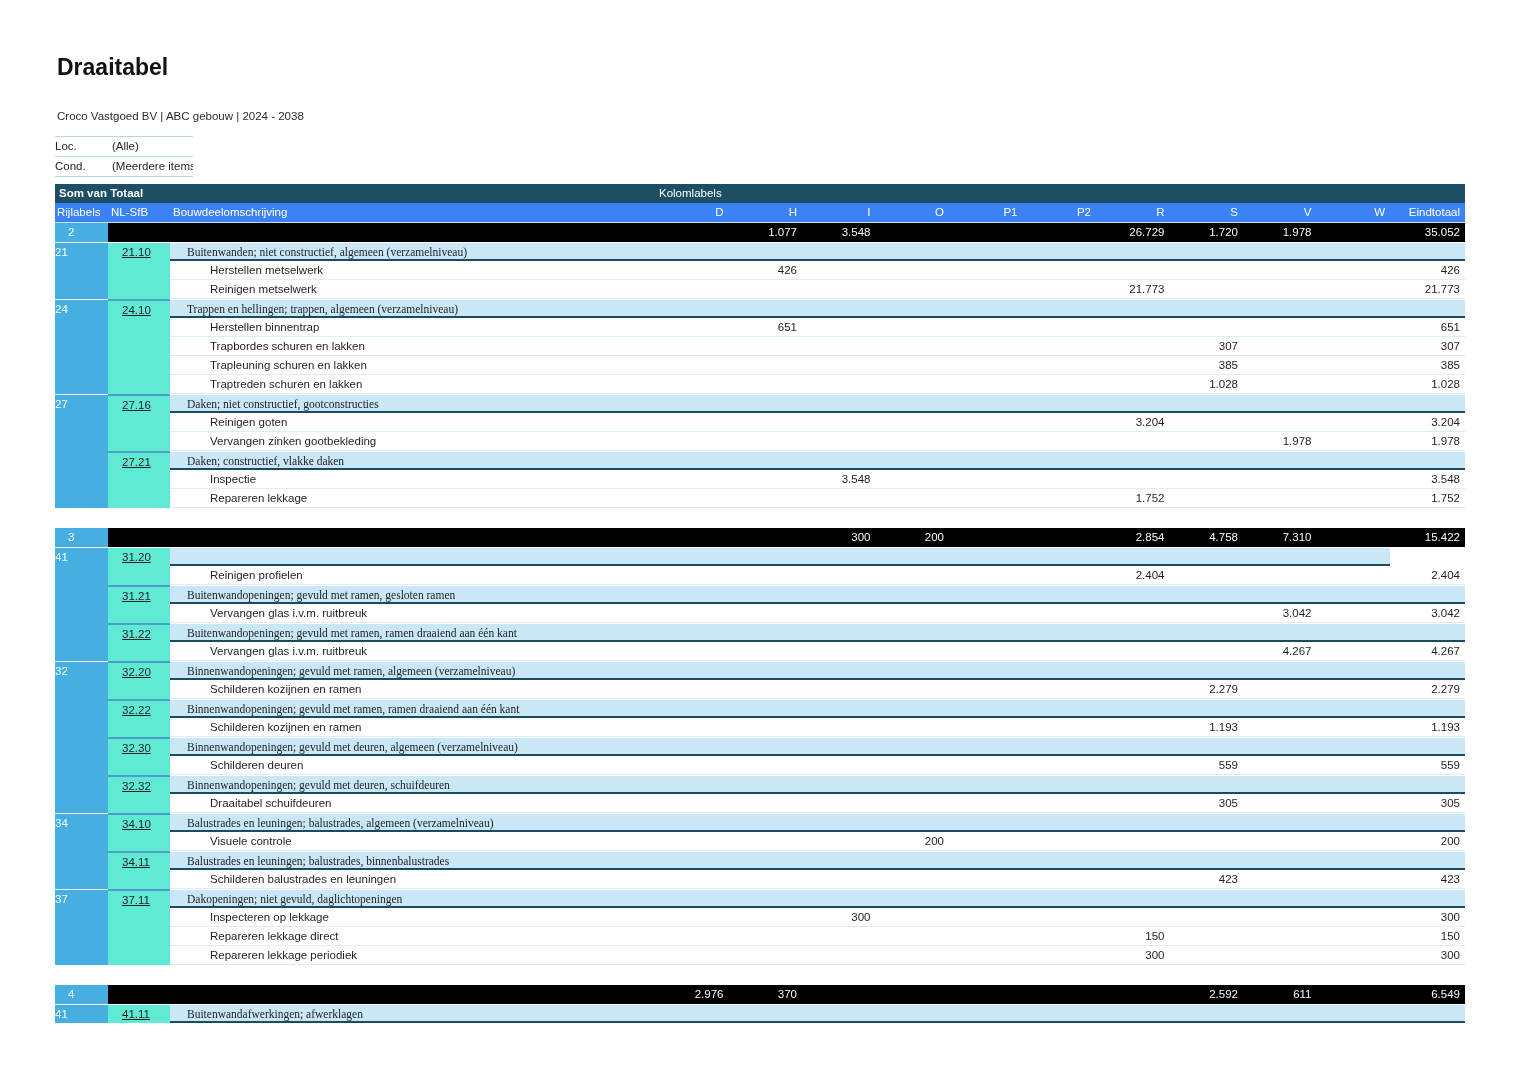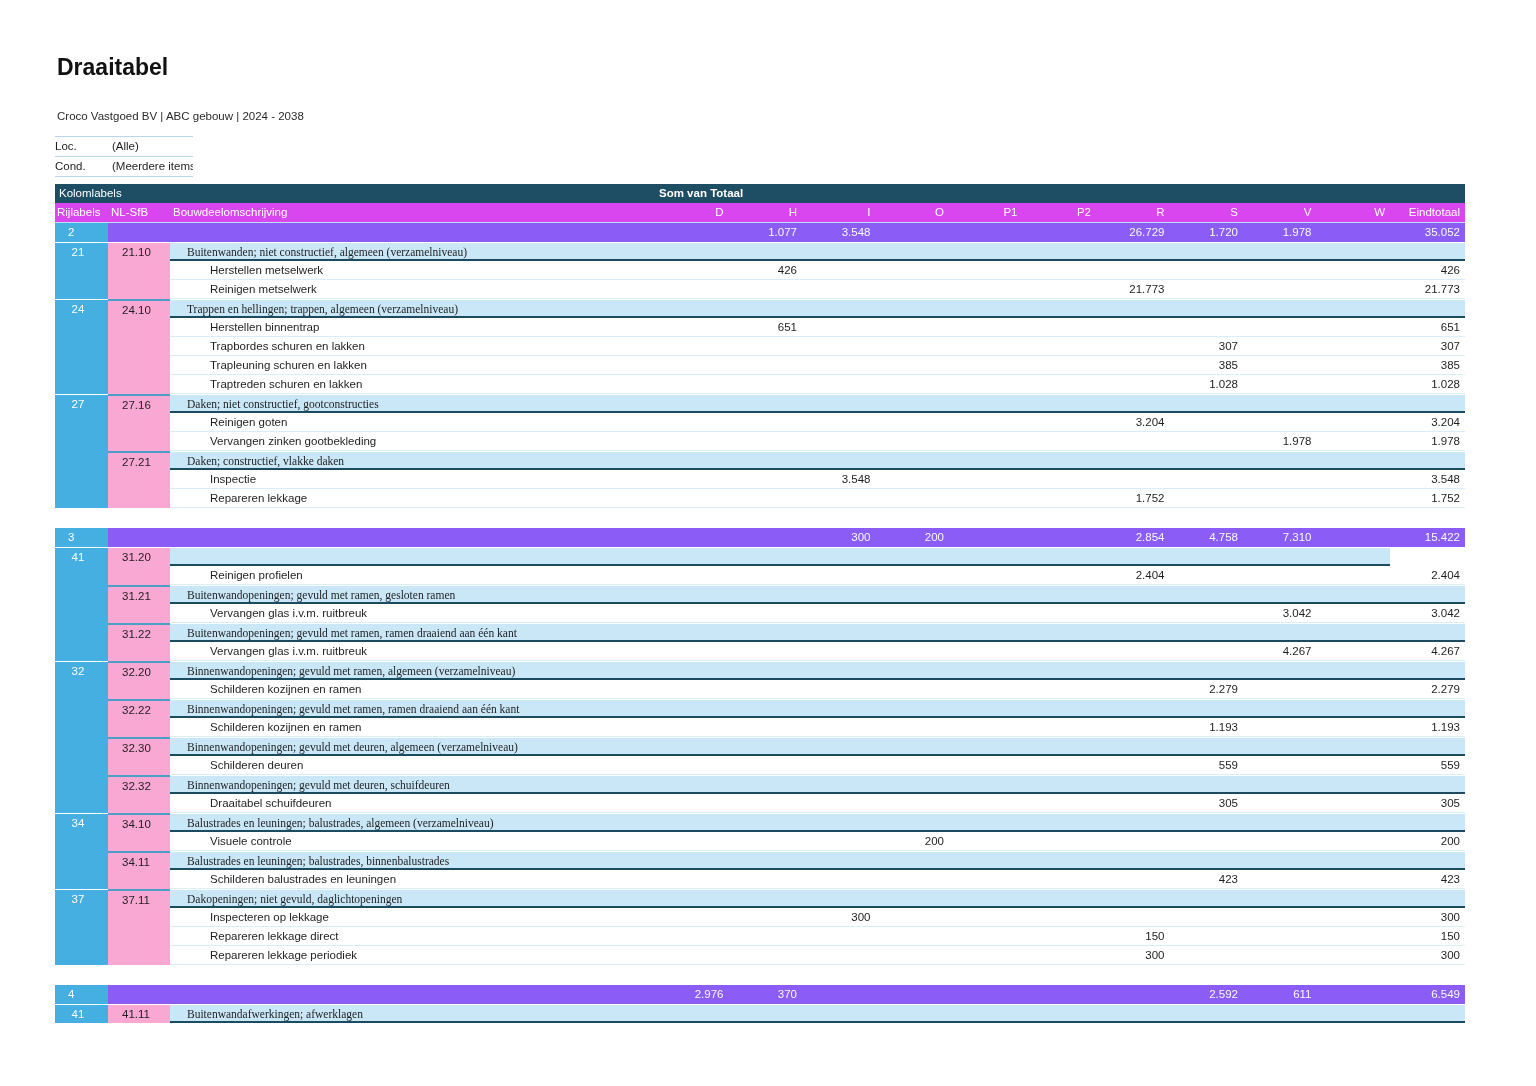--- a/index.html
+++ b/index.html
@@ -8,37 +8,37 @@
   .title{position:absolute;top:54px;left:57px;font-size:23px;font-weight:bold;color:#111;}
   .subtitle{position:absolute;top:91px;left:57px;font-size:11.5px;color:#2b2b2b;margin-top:19px;}
   .filters{position:absolute;top:136px;left:55px;width:138px;border-top:1px solid #b7d7e7;}
   .frow{display:flex;height:19px;border-bottom:1px solid #b7d7e7;}
   .flabel{width:57px;font-size:11.5px;line-height:19px;color:#1f1f1f;}
   .fvalue{flex:1;font-size:11.5px;line-height:19px;color:#1f1f1f;}
   .pivot{position:absolute;top:184px;left:55px;width:1410px;}
   .prow{display:grid;grid-template-columns:53px 62px 485px repeat(10,73.5px) 75px;height:19px;}
   .hrow1{display:grid;grid-template-columns:600px 810px;height:19px;background:#1e4e64;}
   .c{font-size:11.5px;line-height:19px;color:#1f1f1f;overflow:hidden;white-space:nowrap;box-sizing:border-box;}
-  .phead{background:#d946ef;}
+  .phead{background:#3b82f6;}
   .phead .c{color:#fff;}
   .phead2{border-bottom:1px solid #bfe0f0;}
   .corner{font-weight:bold;padding-left:4px;color:#fff;}
   .kollbl{padding-left:4px;color:#fff;}
   .pl2{padding-left:2px;}
   .pl3{padding-left:3px;}
   .pl14{padding-left:14px;}
   .pl17{padding-left:17px;font-family:Liberation Serif, serif;}
   .pl40{padding-left:40px;}
   .num{text-align:right;padding-right:5px;}
-  .band{background:#8b5cf6;}
+  .band{background:#000000;}
   .band.num{color:#f4fbff;}
   .col1{background:#45afe2;color:#fff;}
   .bandcode{padding-left:13px;color:#fdfeff;}
-  .subcode{text-align:center;padding-right:7px;color:#fdfeff;}
-  .col2{background:#f9a8d4;}
+  .subcode{text-align:left;padding-right:7px;color:#fdfeff;}
+  .col2{background:#5eead4;text-decoration:underline;}
   .sec{background:#c9e7f7;}
   .secline{border-bottom:2px solid #1b4b61;}
   .itemline{border-bottom:1px solid #d8eefa;background:#fff;}
   .wtop{border-top:1px solid #ffffff;}
   .darktop{border-top:2px solid #4d9ec7;}
   .spacer{height:20px;background:#fff;}
 </style>
 </head>
 <body>
 
@@ -52,22 +52,22 @@
         <div class="c fvalue">(Alle)</div>
       </div>
       <div class="frow">
         <div class="c flabel">Cond.</div>
         <div class="c fvalue">(Meerdere items)</div>
       </div>
     </div>
 
   <div class="pivot">
     <div class="hrow1">
+      <div class="c corner">Som van Totaal</div>
       <div class="c kollbl">Kolomlabels</div>
-      <div class="c corner">Som van Totaal</div>
     </div>
     <div class="prow phead phead2" id="phead2">
         <div class="c pl2">Rijlabels</div>
         <div class="c pl3">NL-SfB</div>
         <div class="c pl3">Bouwdeelomschrijving</div>
         <div class="c num">D</div>
         <div class="c num">H</div>
         <div class="c num">I</div>
         <div class="c num">O</div>
         <div class="c num">P1</div>

